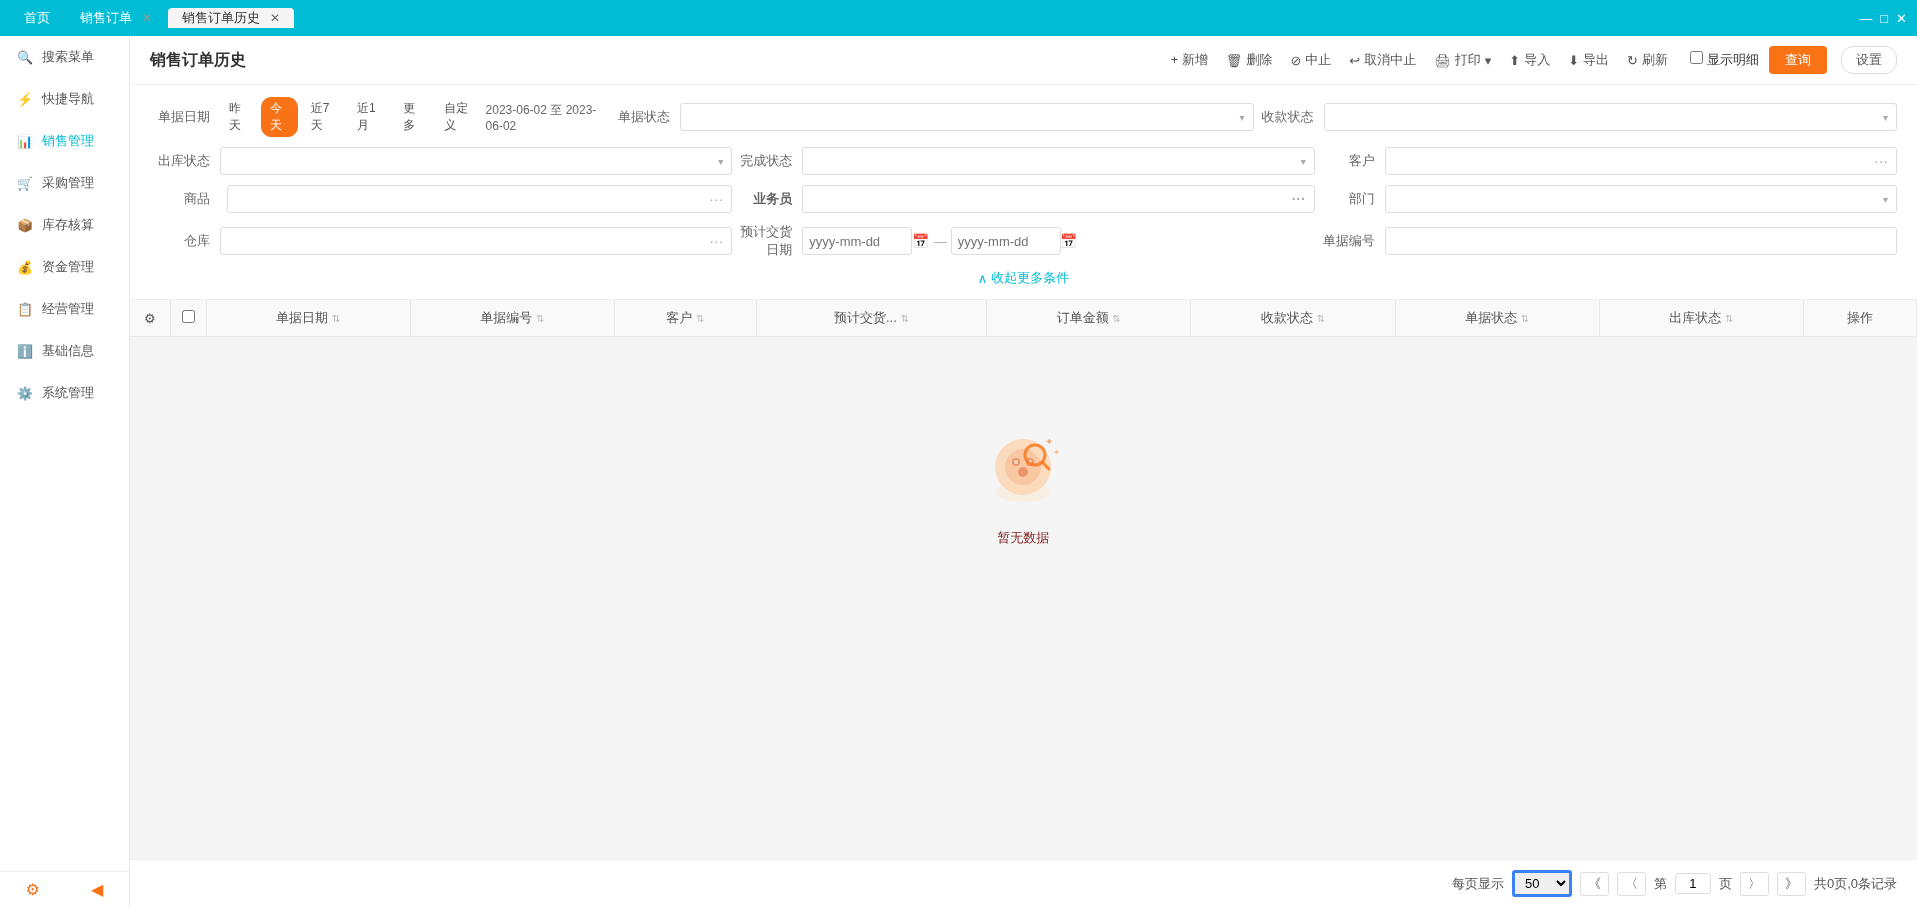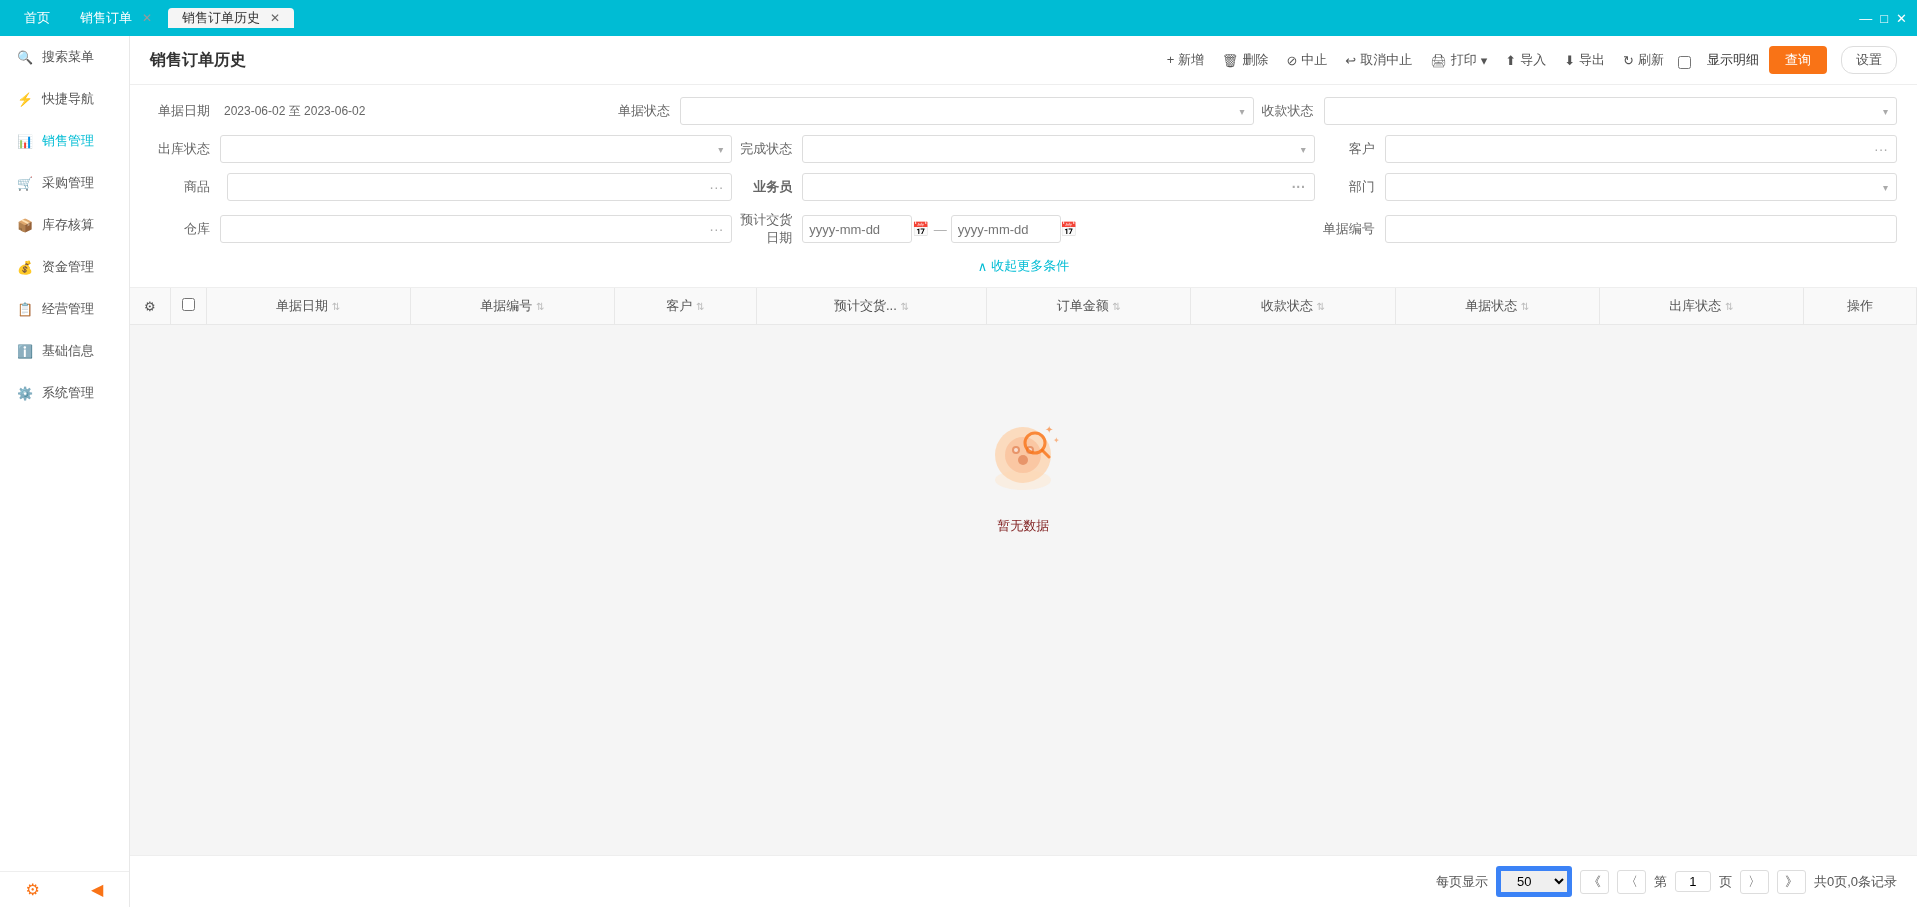--- a/index.html
+++ b/index.html
@@ -30,21 +30,21 @@
     
     .content { flex: 1; display: flex; flex-direction: column; overflow: hidden; background: #f5f5f5; }
 
     
     .page-header { background: #fff; padding: 10px 20px; display: flex; align-items: center; justify-content: space-between; border-bottom: 1px solid #eee; flex-shrink: 0; }
     .page-title { font-size: 16px; font-weight: bold; color: #333; }
     .toolbar { display: flex; align-items: center; gap: 10px; }
     .toolbar-btn { display: flex; align-items: center; gap: 4px; font-size: 13px; color: #555; cursor: pointer; background: none; border: none; padding: 2px 4px; }
     .query-btn { background: #f97316; color: #fff; border: none; padding: 5px 16px; border-radius: 4px; cursor: pointer; font-size: 13px; }
     .set-btn { border: 1px solid #ddd; background: #fff; color: #555; padding: 4px 14px; border-radius: 12px; cursor: pointer; font-size: 13px; margin-left: 4px; }
-    .show-detail-cb { display: flex; align-items: flex-end; gap: 16px; font-size: 13px; cursor: pointer; }
+    .show-detail-cb { display: flex; align-items: flex-start; gap: 4px; font-size: 13px; cursor: pointer; margin-left: 8px; }
 
     
     .filter-area { background: #fff; padding: 12px 20px; border-bottom: 1px solid #eee; flex-shrink: 0; }
     .filter-row { display: flex; align-items: center; gap: 0; margin-bottom: 10px; }
     .filter-label { color: #666; font-size: 13px; width: 70px; flex-shrink: 0; text-align: right; padding-right: 10px; }
     .date-btns { display: flex; align-items: center; gap: 4px; }
     .date-btn { padding: 2px 8px; border-radius: 3px; cursor: pointer; font-size: 12px; color: #555; border: 1px solid transparent; }
     .date-btn.active { background: #f97316; color: #fff; border-color: #f97316; border-radius: 10px; }
     .date-range { font-size: 12px; color: #666; margin-left: 4px; }
     .filter-input { height: 28px; border: 1px solid #ddd; border-radius: 3px; padding: 0 6px; font-size: 13px; color: #999; background: #fff; min-width: 120px; }
@@ -60,21 +60,21 @@
     .th-gear { width: 36px; text-align: center; }
     .th-check { width: 36px; text-align: center; }
 
     
     .empty-state { display: flex; flex-direction: column; align-items: center; justify-content: center; padding: 80px 0; }
     .empty-icon { width: 100px; height: 100px; display: flex; align-items: center; justify-content: center; margin-bottom: 12px; }
     .empty-text { color: #7f1d1d; font-size: 13px; }
 
     
     .pagination { background: #fff; border-top: 1px solid #eee; padding: 10px 20px; display: flex; align-items: center; justify-content: flex-end; gap: 8px; flex-shrink: 0; font-size: 13px; color: #555; }
-    .page-size-select { border: 5px solid #3b82f6; border-radius: 3px; padding: 2px 12px; font-size: 13px; }
+    .page-size-select { border: 3px solid #3b82f6; border-radius: 3px; padding: 2px 6px; font-size: 13px; }
     .page-btn { border: 1px solid #ddd; background: #fff; padding: 2px 7px; border-radius: 3px; cursor: pointer; color: #555; font-size: 13px; }
     .page-input { border: 1px solid #ddd; border-radius: 3px; width: 36px; text-align: center; padding: 2px 4px; font-size: 13px; }
     .chevron-down { font-size: 10px; color: #aaa; margin-left: 4px; }
 
     .w-full-select { width: 100%; display: flex; align-items: center; justify-content: space-between; height: 28px; border: 1px solid #ddd; border-radius: 3px; padding: 0 8px; cursor: pointer; background: #fff; }
 
     .table-wrapper { flex: 1; overflow: auto; }
   </style>
 </head>
 <body>
@@ -185,20 +185,28 @@
         <button class="set-btn">设置</button>
       </div>
     </div>
 
     <div class="filter-area">
 
       <div class="filter-row">
 
         <div style="display:flex;align-items:center;width:460px;flex-shrink:0;">
           <span class="filter-label">单据日期</span>
+          <div class="date-btns">
+            <span class="date-btn">昨天</span>
+            <span class="date-btn active">今天</span>
+            <span class="date-btn">近7天</span>
+            <span class="date-btn">近1月</span>
+            <span class="date-btn">更多</span>
+            <span class="date-btn">自定义</span>
+          </div>
           <span class="date-range">2023-06-02 至 2023-06-02</span>
         </div>
 
         <div style="display:flex;align-items:center;flex:1;min-width:0;">
           <span class="filter-label">单据状态</span>
           <div class="w-full-select">
             <span></span>
             <span class="chevron-down">▾</span>
           </div>
         </div>

